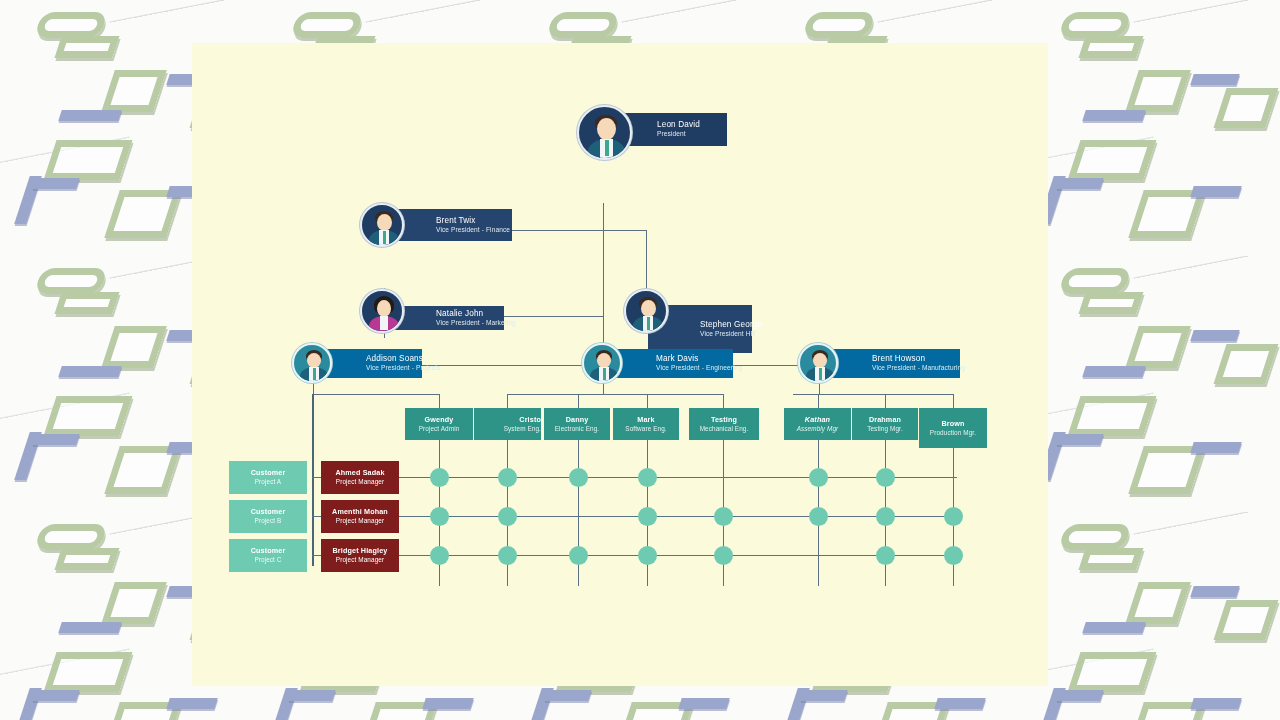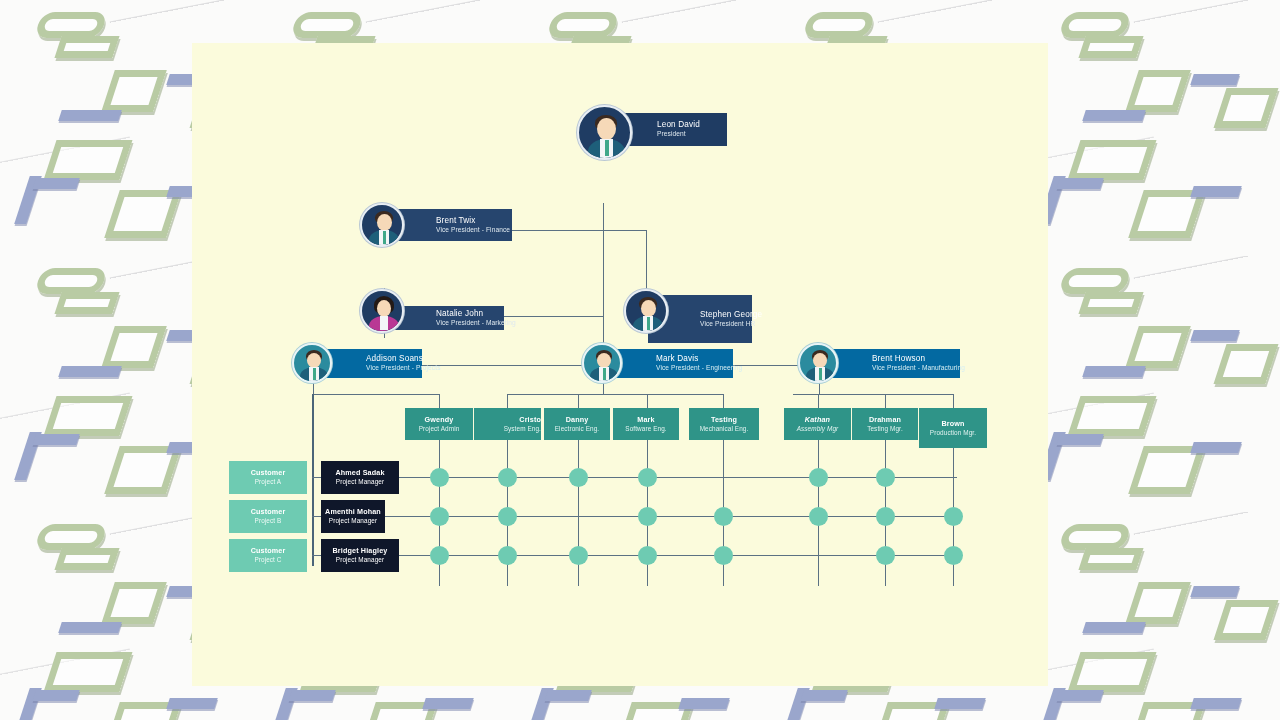--- a/index.html
+++ b/index.html
@@ -142,21 +142,21 @@
     align-items:center; justify-content:center;
     text-align:center; color:#ffffff;
     line-height:1.35; white-space:nowrap;
   }
   .fbox .t1 { font-size:7.2px; font-weight:bold; letter-spacing:.15px; }
   .fbox .t2 { font-size:6.4px; letter-spacing:.1px; }
   .fbox.dark  { background:#2f9488; }
   .fbox.dark .t2 { color:#e2f3f0; }
   .fbox.mint  { background:#6ecbb2; }
   .fbox.mint .t2 { color:#eefaf6; }
-  .fbox.mint2 { background:#0f172a;text-align:center; }
+  .fbox.mint2 { background:#7f1d1d;text-align:center; }
 
   .dot {
     position:absolute;
     width:19px; height:19px; border-radius:50%;
     background:#6ecbb2; z-index:2;
   }
 </style>
 </head>
 <body>
 
@@ -475,21 +475,21 @@
       </div>
       <div class="avatar" style="width:44px; height:44px;">
         <div class="av-hair f" style="left:12px; top:5px; width:20px; height:18px;"></div>
         <div class="av-head" style="left:15px; top:9px; width:14px; height:17px;"></div>
         <div class="av-body f" style="left:7px; top:25px; width:30px; height:21px;"></div>
         <div class="av-shirt" style="left:18px; top:25px; width:8px; height:14px;"></div>
       </div>
     </div>
 
     <div class="person navy" style="left:432px; top:246px;">
-      <div class="pbox" style="left:24px; top:6px; width:104px; height:48px;">
+      <div class="pbox" style="left:24px; top:16px; width:104px; height:48px;">
         <div class="nm">Stephen George</div>
         <div class="ti">Vice President HR</div>
       </div>
       <div class="avatar" style="width:44px; height:44px;">
         <div class="av-hair" style="left:13px; top:6px; width:18px; height:13px;"></div>
         <div class="av-head" style="left:14.5px; top:9px; width:15px; height:17px;"></div>
         <div class="av-body" style="left:7px; top:25px; width:30px; height:21px;"></div>
         <div class="av-shirt" style="left:17px; top:25px; width:10px; height:16px;"></div>
         <div class="av-tie" style="left:20.5px; top:26px; width:3px; height:13px;"></div>
       </div>
@@ -580,21 +580,21 @@
     </div>
     <div class="fbox mint" style="left:37px; top:496px; width:78px; height:33px;">
       <div class="t1">Customer</div>
       <div class="t2">Project C</div>
     </div>
 
     <div class="fbox mint2" style="left:129px; top:418px; width:78px; height:33px;">
       <div class="t1">Ahmed Sadak</div>
       <div class="t2">Project Manager</div>
     </div>
-    <div class="fbox mint2" style="left:129px; top:457px; width:64px; height:33px;">
+    <div class="fbox mint2" style="left:129px; top:457px; width:78px; height:33px;">
       <div class="t1">Amenthi Mohan</div>
       <div class="t2">Project Manager</div>
     </div>
     <div class="fbox mint2" style="left:129px; top:496px; width:78px; height:33px;">
       <div class="t1">Bridget Hiagley</div>
       <div class="t2">Project Manager</div>
     </div>
 
     <div class="dot" style="left:238px; top:425px;"></div>
     <div class="dot" style="left:306px; top:425px;"></div>

